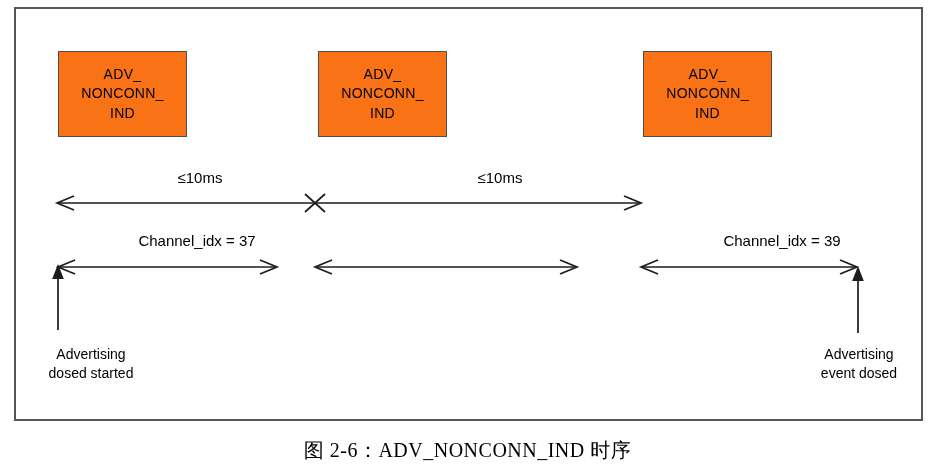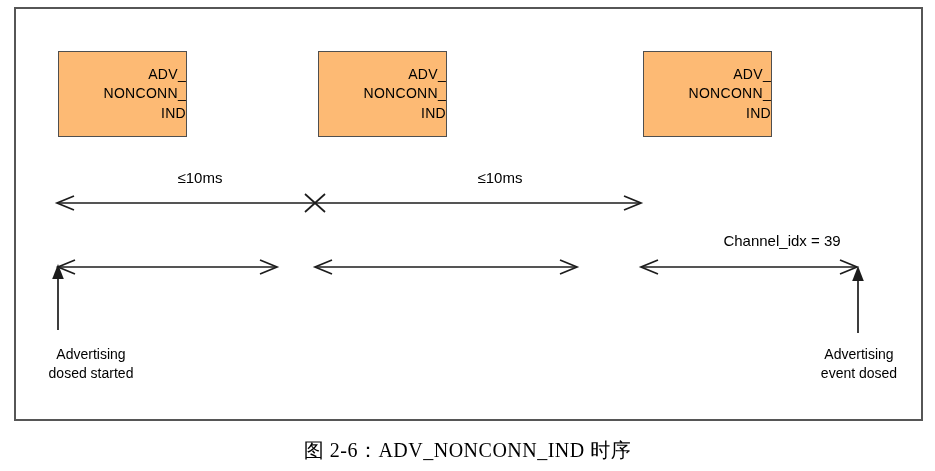--- a/index.html
+++ b/index.html
@@ -7,22 +7,22 @@
     position:relative;width:935px;height:471px;background:#ffffff;
     font-family:"Liberation Sans","DejaVu Sans",sans-serif;color:#000;
     overflow:hidden;
   }
   .frame{
     position:absolute;left:14px;top:7px;width:905px;height:410px;
     border:2px solid #565656;background:#ffffff;
   }
   .pkt{
     position:absolute;top:51px;width:127px;height:84px;
-    border:1.5px solid #4f4f4f;background:#fdba74;
-    display:flex;flex-direction:column;justify-content:center;align-items:flex-end;
+    border:1.5px solid #4f4f4f;background:#f97316;
+    display:flex;flex-direction:column;justify-content:center;align-items:center;
     font-size:14px;line-height:19.5px;text-align:center;letter-spacing:0.3px;
   }
   .pkt1{left:58px;}
   .pkt2{left:318px;}
   .pkt3{left:643px;}
   .lbl{position:absolute;font-size:15px;white-space:nowrap;text-align:center;}
   .interval1{left:162px;top:169px;width:76px;}
   .interval2{left:462px;top:169px;width:76px;}
   .ch{top:232px;width:150px;}
   .ch37{left:122px;}
@@ -61,20 +61,21 @@
   </div>
   <div class="pkt pkt3">
     <span>ADV_</span>
     <span>NONCONN_</span>
     <span>IND</span>
   </div>
 
   <div class="lbl interval1">≤10ms</div>
   <div class="lbl interval2">≤10ms</div>
 
+  <div class="lbl ch ch37">Channel_idx = 37</div>
   <div class="lbl ch ch39">Channel_idx = 39</div>
 
   <div class="evt evt-start">
     <div>Advertising</div>
     <div>dosed started</div>
   </div>
   <div class="evt evt-end">
     <div>Advertising</div>
     <div>event dosed</div>
   </div>

